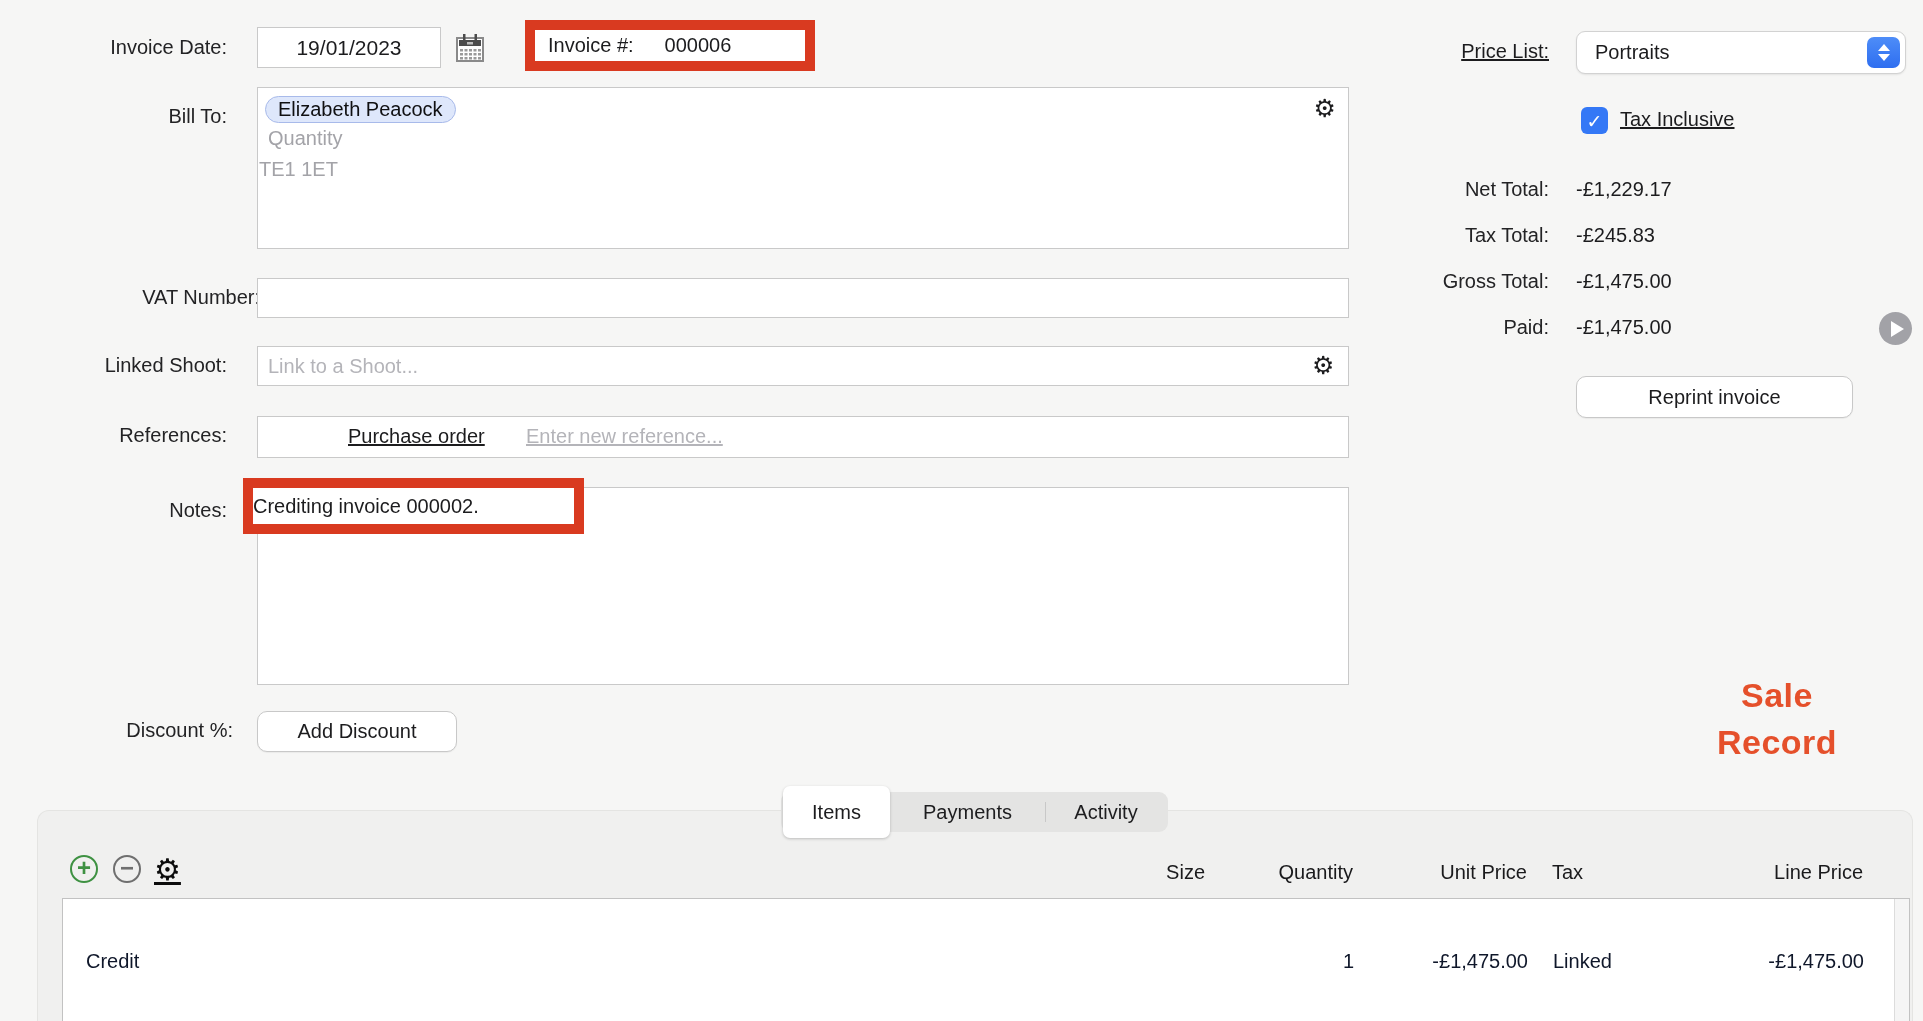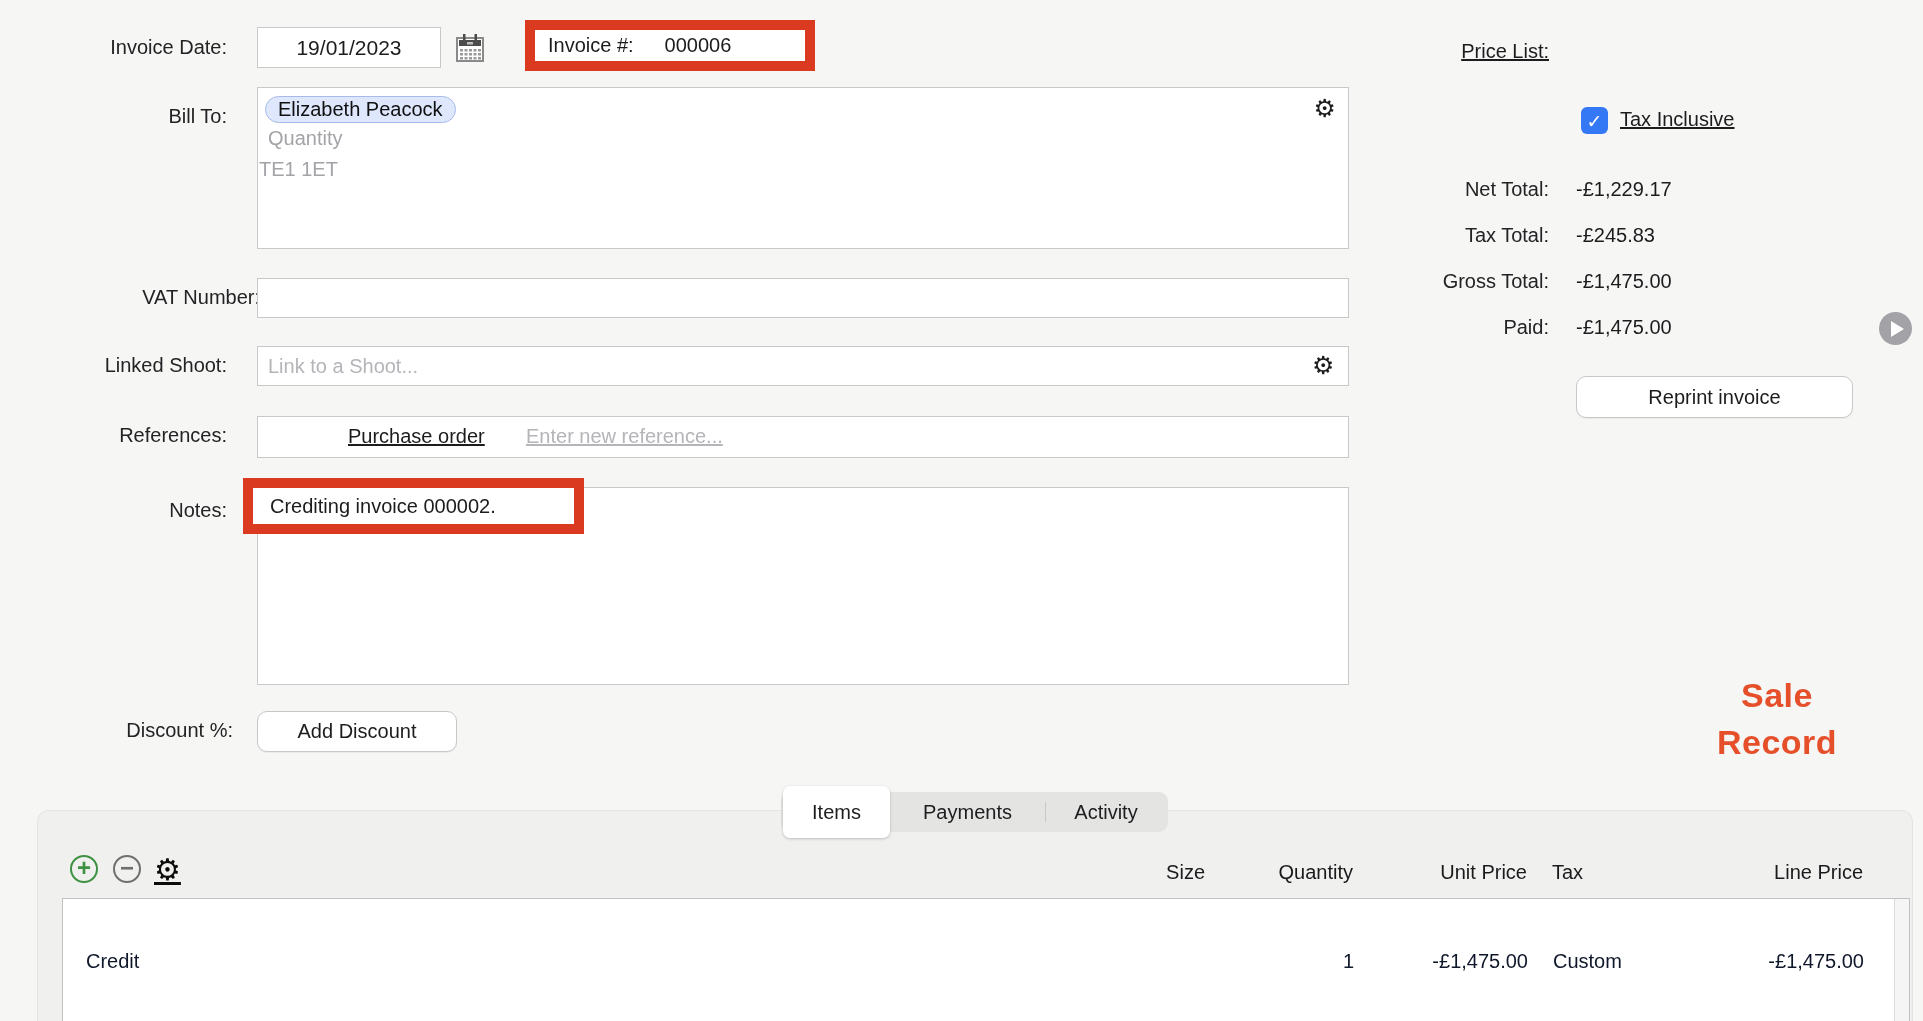--- a/index.html
+++ b/index.html
@@ -161,28 +161,35 @@
   <input class="field" style="left: 257px; top: 346px; width: 1092px; height: 40px;" placeholder="Link to a Shoot...">
   <span class="gear" style="left:1312px; top:353px;">⚙</span>
 
   <div class="field" style="left:257px; top:416px; width:1092px; height:42px;">
     <span class="abs" style="left:90px; top:8px; color:#1c1c1e;">Purchase order</span>
     <span class="abs" style="left:268px; top:8px; color:#b4b4b9;">Enter new reference...</span>
   </div>
 
   <div class="field" style="left:257px; top:487px; width:1092px; height:198px;"></div>
   <div class="redbox" style="left:243px; top:478px; width:341px; height:56px;">
-    <span style="padding-left:17px;">Crediting invoice 000002.</span>
+    <span style="">Crediting invoice 000002.</span>
   </div>
 
   <div class="btn" style="left:257px; top:711px; width:200px; height:41px;">
     <span>Add Discount</span>
   </div>
 
   <div class="abs" style="left:1290px; top:40px; width:259px; text-align:right;">Price List:</div>
+  <div class="popup">
+    <span class="val">Portraits</span>
+    <span class="stepper">
+      <span class="chev-up"></span>
+        <span class="chev-dn"></span>
+    </span>
+  </div>
 
   <div class="checkbox">
     <span>✓</span>
   </div>
   <div class="abs" style="left:1620px; top:108px;">Tax Inclusive</div>
 
   <div class="tot-lbl" style="top:178px;">Net Total:</div>
   <div class="tot-val" style="top:178px;">-£1,229.17</div>
   <div class="tot-lbl" style="top:224px;">Tax Total:</div>
   <div class="tot-val" style="top:224px;">-£245.83</div>
@@ -233,19 +240,19 @@
   <div class="hdr r" style="left:1407px; width:120px;">Unit Price</div>
   <div class="hdr" style="left:1552px; width:100px;">Tax</div>
   <div class="hdr r" style="left:1723px; width:140px;">Line Price</div>
 
   <div class="table">
     <div>
       <div class="cell" style="left:23px;">Credit</div>
       <div class="cell r" style="left:1023px; width:120px;"></div>
       <div class="cell r" style="left:1171px; width:120px;">1</div>
       <div class="cell r" style="left:1345px; width:120px;">-£1,475.00</div>
-      <div class="cell" style="left:1490px; width:120px;">Custom</div>
+      <div class="cell" style="left:1490px; width:120px;">Linked</div>
       <div class="cell r" style="left:1661px; width:140px;">-£1,475.00</div>
     </div>
     <div class="scrolltrack"></div>
   </div>
 
 </div>
 
 </body></html>

